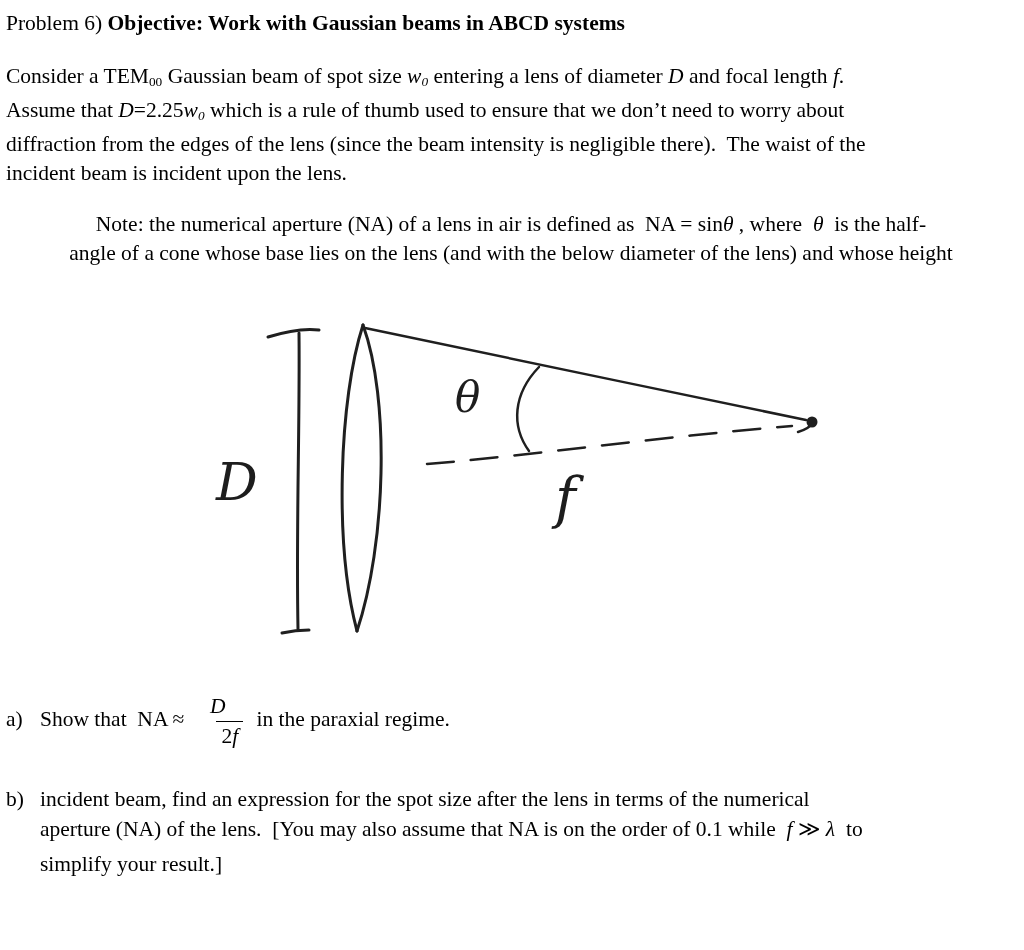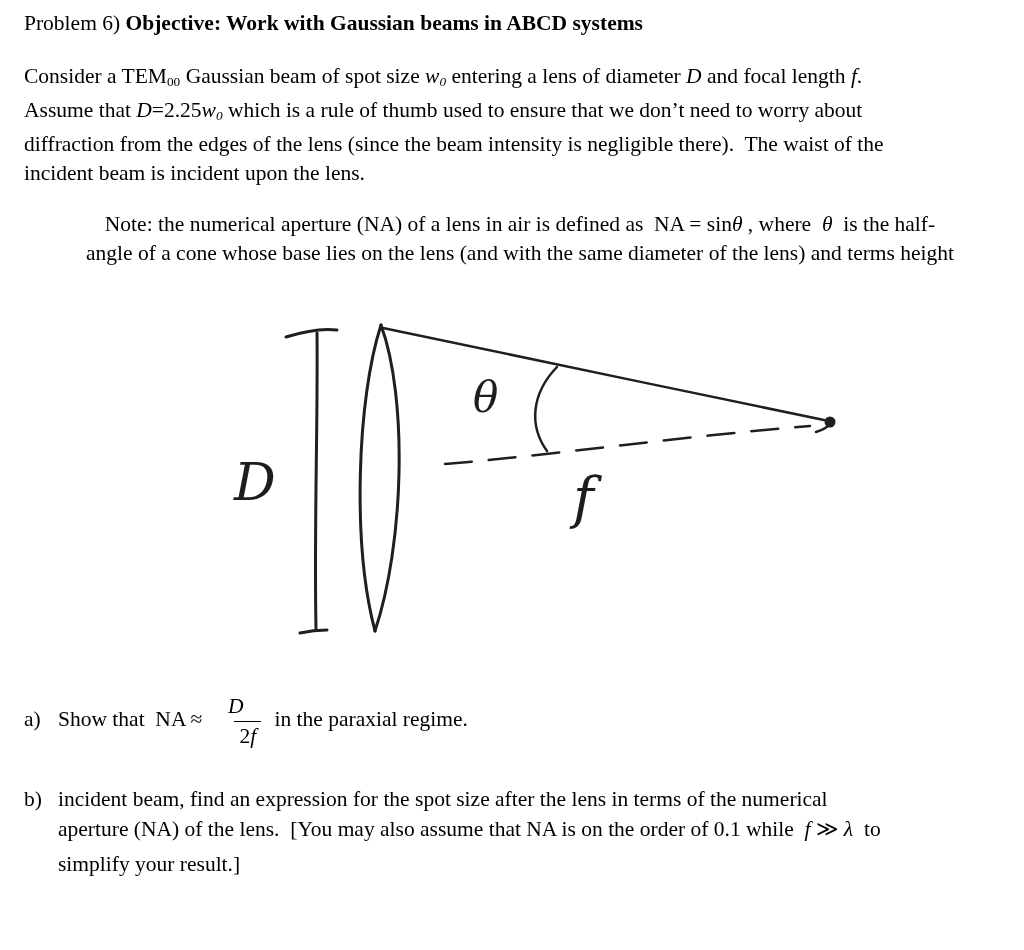--- a/index.html
+++ b/index.html
@@ -4,21 +4,21 @@
 <style>
   * { box-sizing: border-box; }
   html, body { margin: 0; padding: 0; }
   body {
     width: 1024px; height: 950px;
     background: #ffffff; color: #000000;
     font-family: "Liberation Serif", serif;
     font-size: 21.5px;
     overflow: hidden;
   }
-  .page { padding: 9px 8px 0 24px; }
+  .page { padding: 9px 8px 0 6px; }
   .line { margin: 0; line-height: 29px; white-space: pre-wrap; }
   .b { font-weight: 700; }
   .i { font-style: italic; }
   .sub { font-size: 0.62em; vertical-align: -0.22em; }
   .para { margin-top: 24px; }
   .para.note { margin-top: 22px; text-align: center; }
   .diagram-wrap { margin-top: 44px; }
   .part { display: flex; align-items: baseline; }
   .part .marker { width: 34px; flex: 0 0 34px; }
   .part-a { margin-top: 40px; }
@@ -39,21 +39,21 @@
 
   <div class="para intro">
       <p class="line"><span>Consider a TEM</span><span class="sub">00</span><span> Gaussian beam of spot size </span><span class="i">w</span><span class="i sub">0</span><span> entering a lens of diameter </span><span class="i">D</span><span> and focal length </span><span class="i">f</span><span>.</span></p>
       <p class="line"><span>Assume that </span><span class="i">D</span><span>=2.25</span><span class="i">w</span><span class="i sub">0</span><span> which is a rule of thumb used to ensure that we don’t need to worry about</span></p>
       <p class="line"><span>diffraction from the edges of the lens (since the beam intensity is negligible there).  The waist of the</span></p>
       <p class="line"><span>incident beam is incident upon the lens.</span></p>
     </div>
 
   <div class="para note">
       <p class="line"><span>Note: the numerical aperture (NA) of a lens in air is defined as  NA = sin</span><span class="i">θ</span><span> , where  </span><span class="i">θ</span><span>  is the half-</span></p>
-      <p class="line"><span>angle of a cone whose base lies on the lens (and with the same diameter of the lens) and terms height</span></p>
+      <p class="line"><span>angle of a cone whose base lies on the lens (and with the below diameter of the lens) and whose height</span></p>
     </div>
 
   <div class="diagram-wrap">
     <svg width="1024" height="336" viewBox="0 328 1024 336">
       <g fill="none" stroke="#1f1f1f" stroke-width="3" stroke-linecap="round">
         <path d="M 262 353 C 278 348 298 344 313 346"></path>
         <path d="M 293 349 C 294 440 290 540 292 645"></path>
         <path d="M 276 649 C 285 647 295 646 303 646"></path>
         <path d="M 357 341 C 333 415 328 560 351 647"></path>
         <path d="M 357 341 C 384 415 380 560 351 647"></path>

